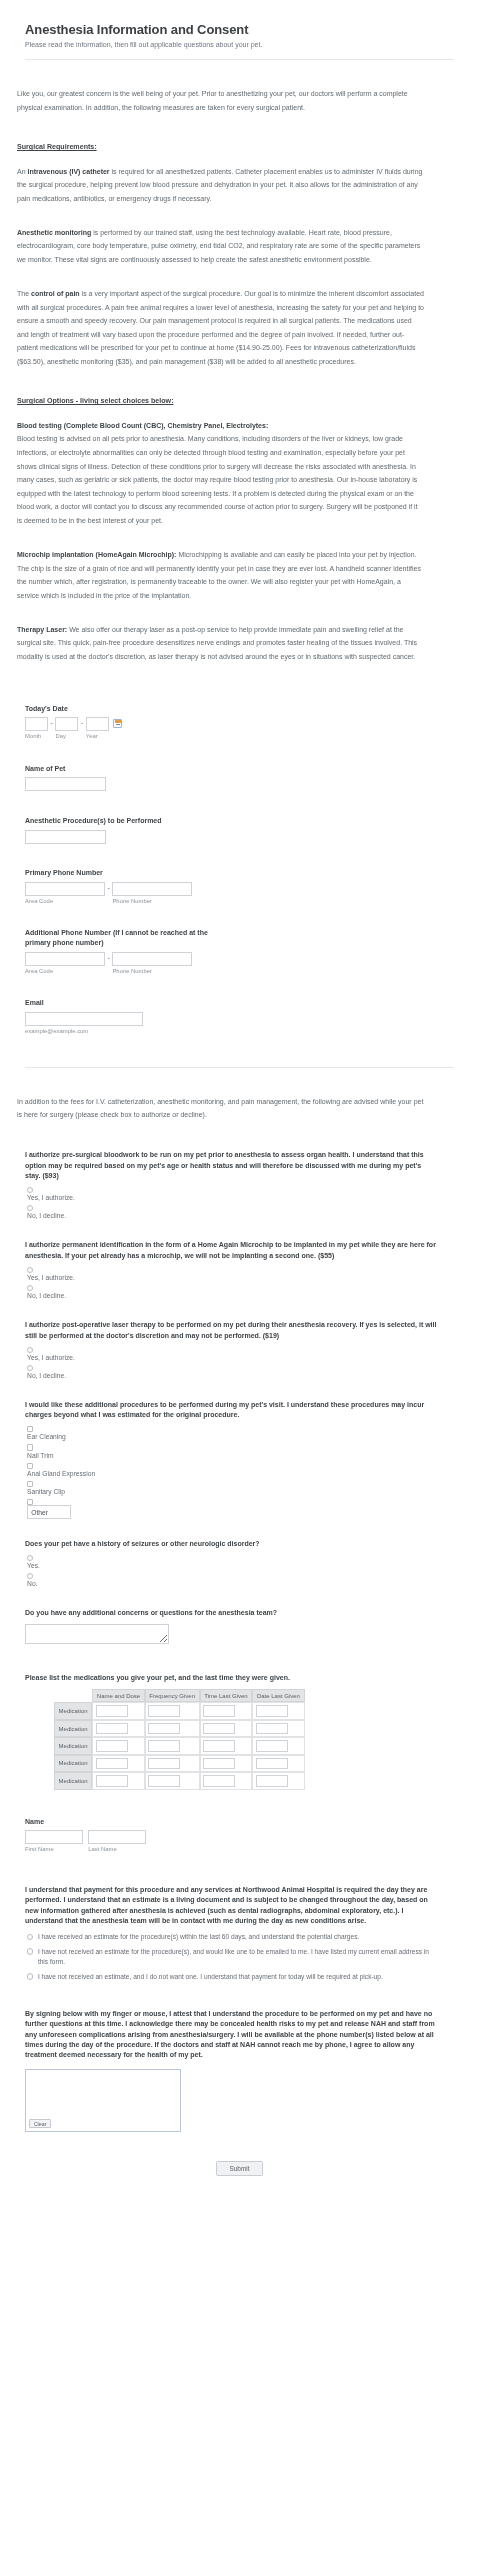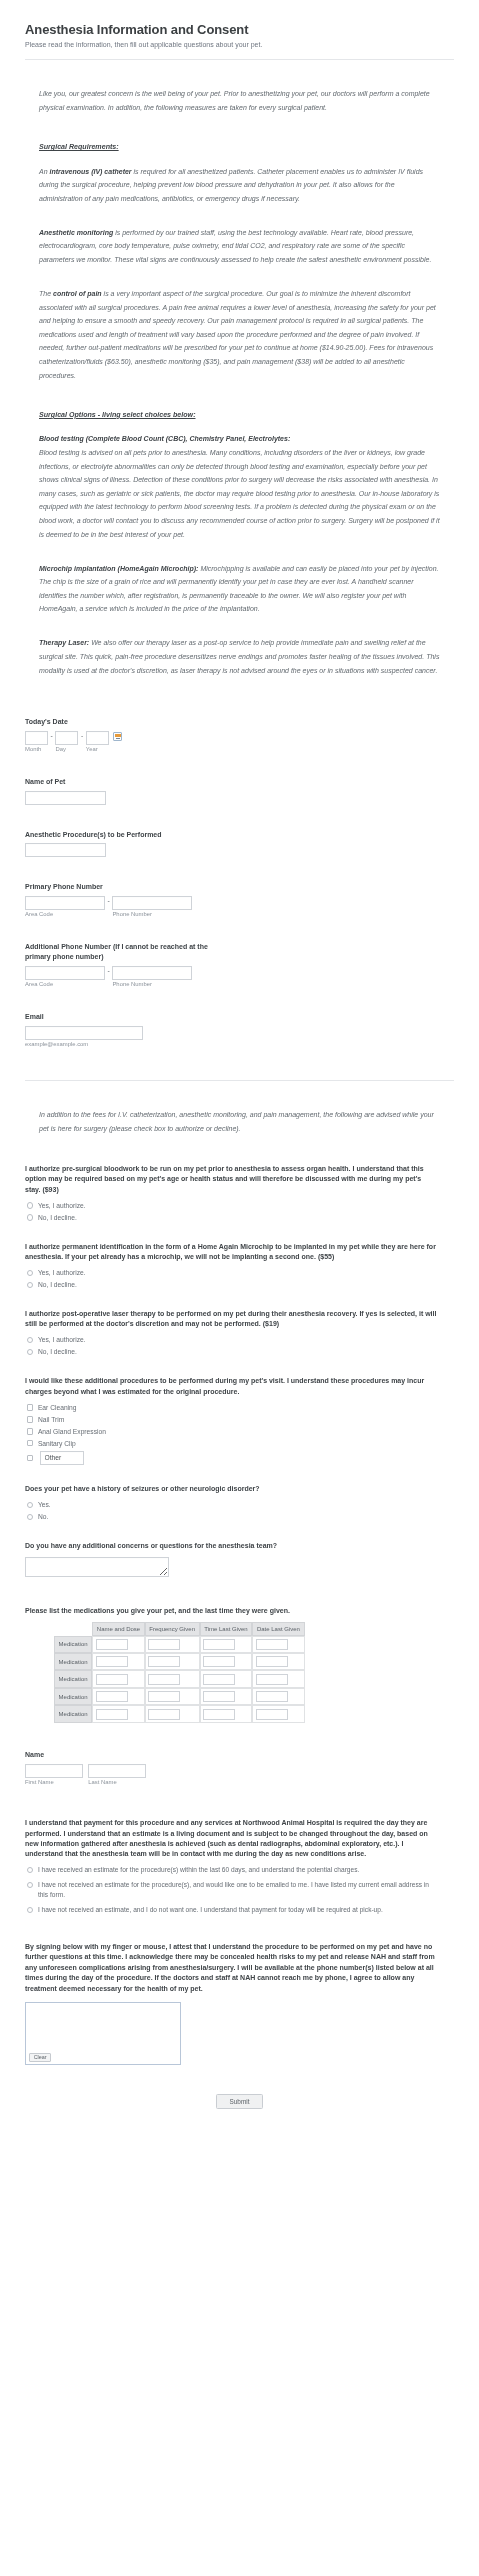--- a/index.html
+++ b/index.html
@@ -24,21 +24,21 @@
   }
   .form-subtitle {
     font-size: 7px;
     color: #6f7680;
     margin: 0 0 11.3px 0;
     font-weight: normal;
   }
   .rule { border: 0; border-top: 0.5px solid #e4e6e9; margin: 0 25px; height: 0; }
 
   
-  .prose-block { padding: 0 39px; font-style: italic; }
+  .prose-block { padding: 0 17px; }
   .prose {
     font-size: 7px;
     line-height: 1.95;
     color: #62696f;
     margin: 0 0 13px 0;
     max-width: 407px;
   }
   .prose b, .prose strong { color: #3f4448; font-weight: bold; }
   .section-head {
     font-size: 7.1px;
@@ -117,21 +117,21 @@
   
   .qblock { padding: 0 25px; margin-bottom: 19.6px; }
   .qtext {
     font-size: 7px;
     font-weight: bold;
     color: #3f4448;
     line-height: 1.48;
     margin-bottom: 5.7px;
     max-width: 412px;
   }
-  .opt { display: flex; align-items: center; margin: 0 0 2.6px 2.1px; cursor: pointer; }
+  .opt { display: flex; align-items: flex-start; margin: 0 0 2.6px 2.1px; cursor: pointer; flex-direction: column; }
   .box {
     width: 6.2px; height: 6.2px;
     border: 0.5px solid #b9bec4;
     border-radius: 1px;
     background: #fff;
     flex: 0 0 auto;
     margin-right: 4.6px;
   }
   .box.rd { border-radius: 50%; }
   .opt-label { font-size: 6.7px; color: #676d74; line-height: 1.4; }

